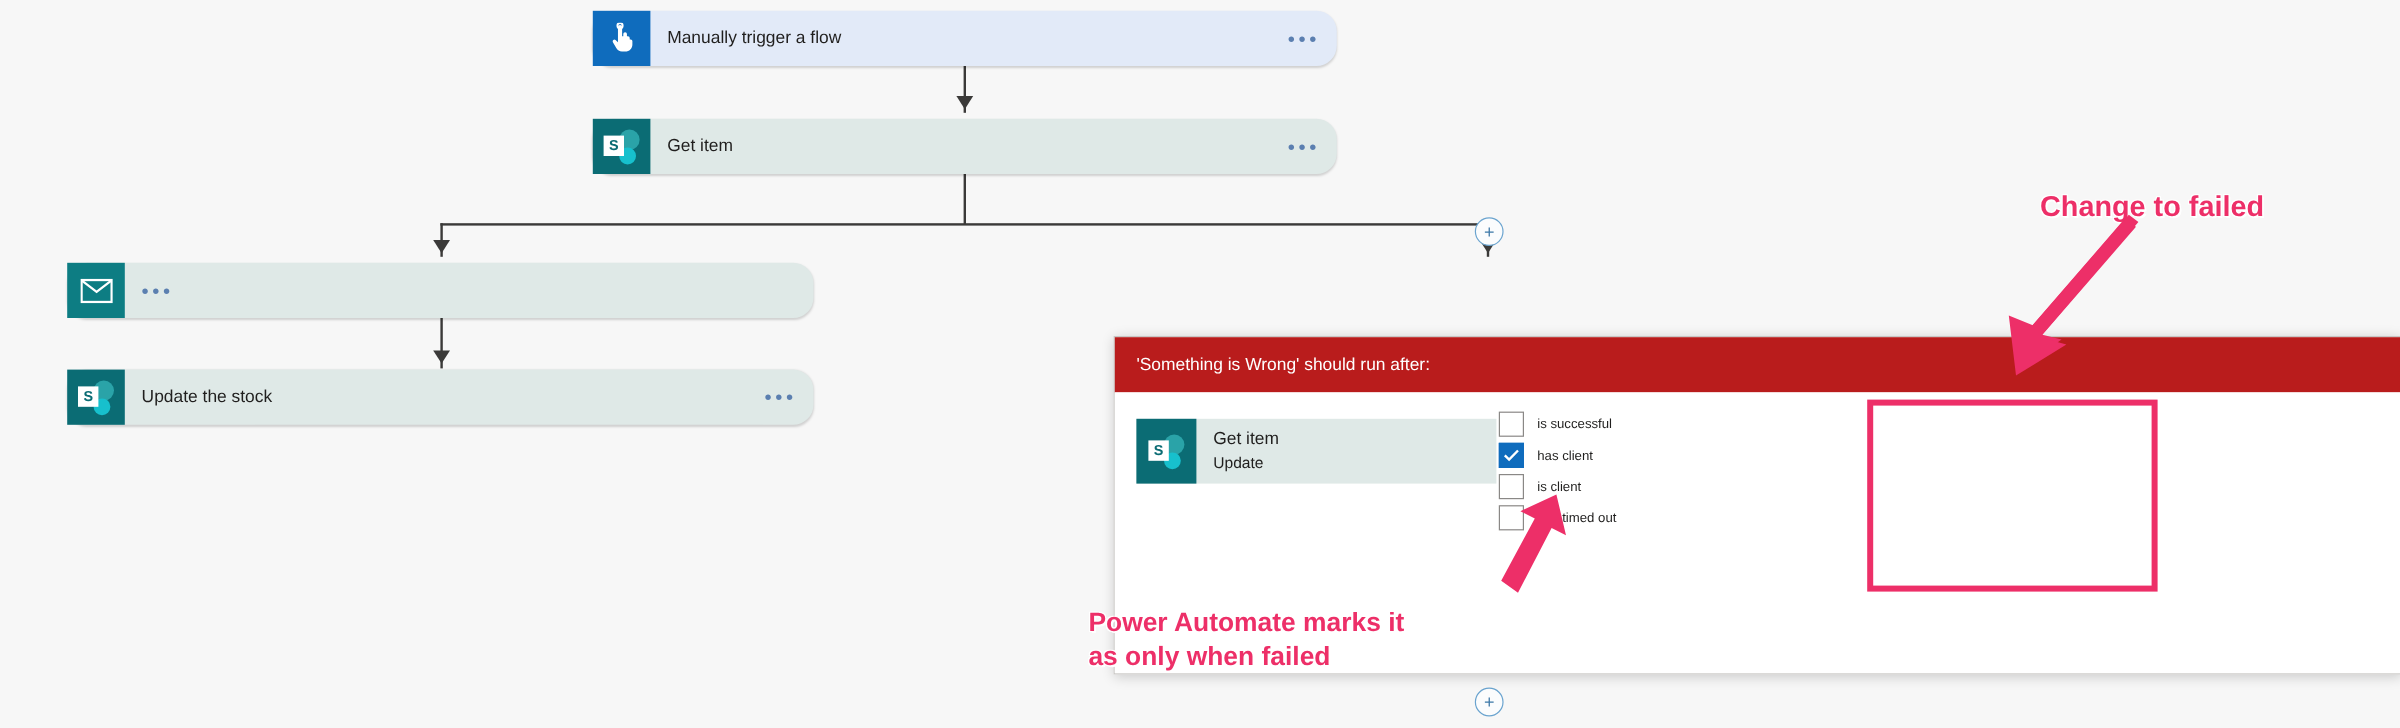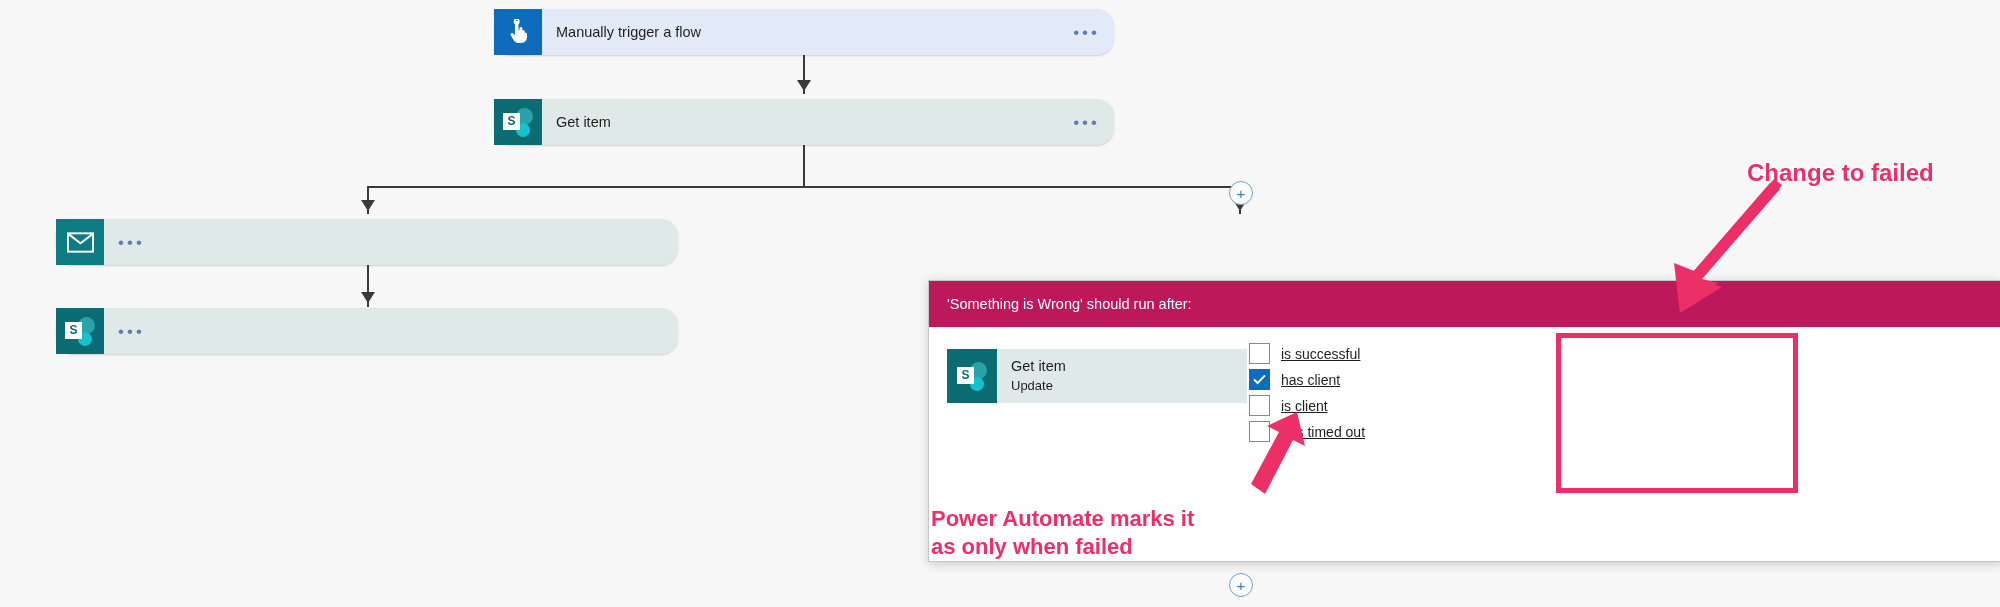--- a/index.html
+++ b/index.html
@@ -63,21 +63,21 @@
     color:#3f79a8;font-size:15px;line-height:1;
   }
 
   
   .dialog{
     position:absolute;background:#fff;
     border:1px solid #c8c6c4;
     box-shadow:0 2px 10px rgba(0,0,0,.18);
   }
   .dialog-header{
-    background:#be185d;color:#fff;
+    background:#b91c1c;color:#fff;
     height:46px;display:flex;align-items:center;
     padding-left:18px;font-size:14.5px;
   }
   .dialog-body{position:relative;height:calc(100% - 46px);background:#fff;}
   .runafter-card{
     position:absolute;left:18px;top:22px;width:300px;height:54px;
     display:flex;background:#dfe9e7;
   }
   .runafter-card .card-icon{width:50px;min-width:50px;}
   .runafter-text{
@@ -89,38 +89,38 @@
 
   .check-list{position:absolute;left:320px;top:14px;}
   .check-row{display:flex;align-items:center;height:25px;margin-bottom:1px;}
   .cbox{
     width:19px;height:19px;border:1.5px solid #8a8886;background:#fff;
     display:flex;align-items:center;justify-content:center;margin-right:11px;
   }
   .cbox.checked{background:#0f6cbd;border-color:#0f6cbd;}
   .cbox.checked svg{display:block;}
   .cbox svg{display:none;}
-  .check-label{font-size:14px;color:#201f1e;text-decoration:underline;}
+  .check-label{font-size:11px;color:#201f1e;}
 
   .btn-row{position:absolute;left:145px;bottom:16px;display:flex;gap:14px;}
   .btn{
     width:155px;height:31px;background:#1668e3;color:#fff;border:none;
     font-family:"Liberation Sans",sans-serif;font-size:14.5px;font-weight:bold;
     display:flex;align-items:center;justify-content:center;cursor:pointer;
   }
 
   
   .anno{
     position:absolute;color:#ed2f68;font-weight:bold;
     font-family:"Liberation Sans",sans-serif;
     text-shadow:1.5px 1.5px 0 #fff, -1px -1px 0 #fff, 1px -1px 0 #fff, -1px 1px 0 #fff;
     line-height:1.25;white-space:pre-line;
   }
   .anno-top{font-size:24px;}
-  .anno-bottom{font-size:22px;margin-left:24px;}
+  .anno-bottom{font-size:22px;}
   .hl-box{
     position:absolute;border:5px solid #ed2f68;background:transparent;
     pointer-events:none;
   }
   .anno-arrow{position:absolute;pointer-events:none;}
 </style>
 </head>
 <body>
 
 <div class="canvas">
@@ -184,20 +184,21 @@
 
   <div class="card" style="left:56px;top:308px;width:622px;">
     <div class="card-icon sp">
       <div class="sp-glyph">
         <div class="c1"></div>
           <div class="c2"></div>
           <div class="sq">S</div>
       </div>
     </div>
     <div class="card-body">
+      <span class="card-title">Update the stock</span>
       <span class="ellipsis">•••</span>
     </div>
   </div>
 
   <div class="dialog" style="left:928px;top:280px;width:1072px;height:280px;">
     <div class="dialog-header">'Something is Wrong' should run after:</div>
     <div class="dialog-body">
 
       <div class="runafter-card">
         <div class="card-icon sp">
@@ -241,21 +242,21 @@
           <span class="check-label">has timed out</span>
         </div>
       </div>
 
 
     </div>
   </div>
 
   <div class="hl-box" style="left:1556px;top:333px;width:232px;height:150px;"></div>
 
-  <div class="anno anno-top" style="left:1700px;top:158px;margin-left:47px;">Change to failed</div>
+  <div class="anno anno-top" style="left:1700px;top:158px;">Change to failed</div>
 
   <svg class="anno-arrow" style="left:1630px;top:175px;" width="160" height="150" viewBox="0 0 160 150">
     <path d="M150 14 L72 104 L88 108 L54 132 L48 92 L62 98 L140 8 Z" fill="#ed2f68"></path>
     <path d="M152 10 L70 106 L92 112 L50 138 L44 88 L64 96 L144 4 Z" fill="#ed2f68"></path>
   </svg>
 
   <div class="anno anno-bottom" style="left:907px;top:505px;">Power Automate marks it
 as only when failed</div>
 
   <svg class="anno-arrow" style="left:1245px;top:410px;" width="110" height="100" viewBox="0 0 110 100">

